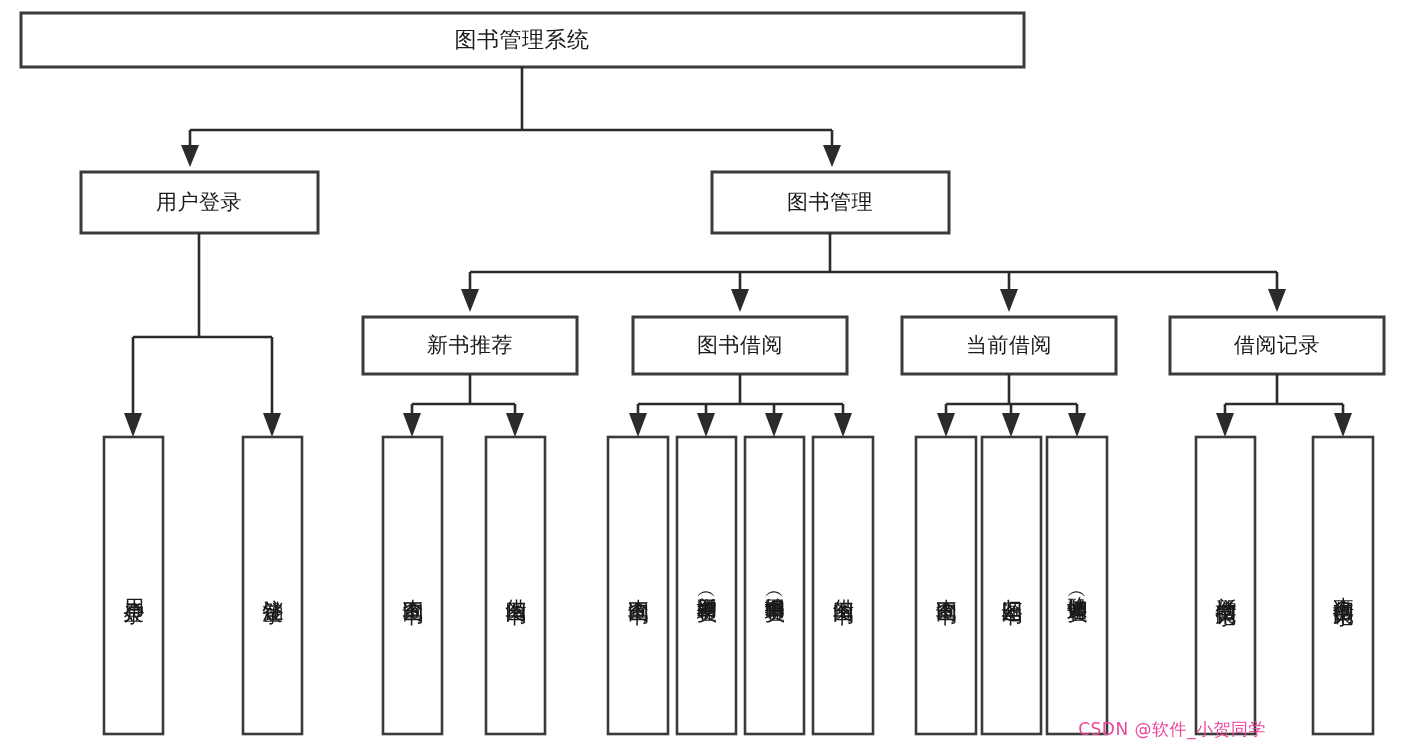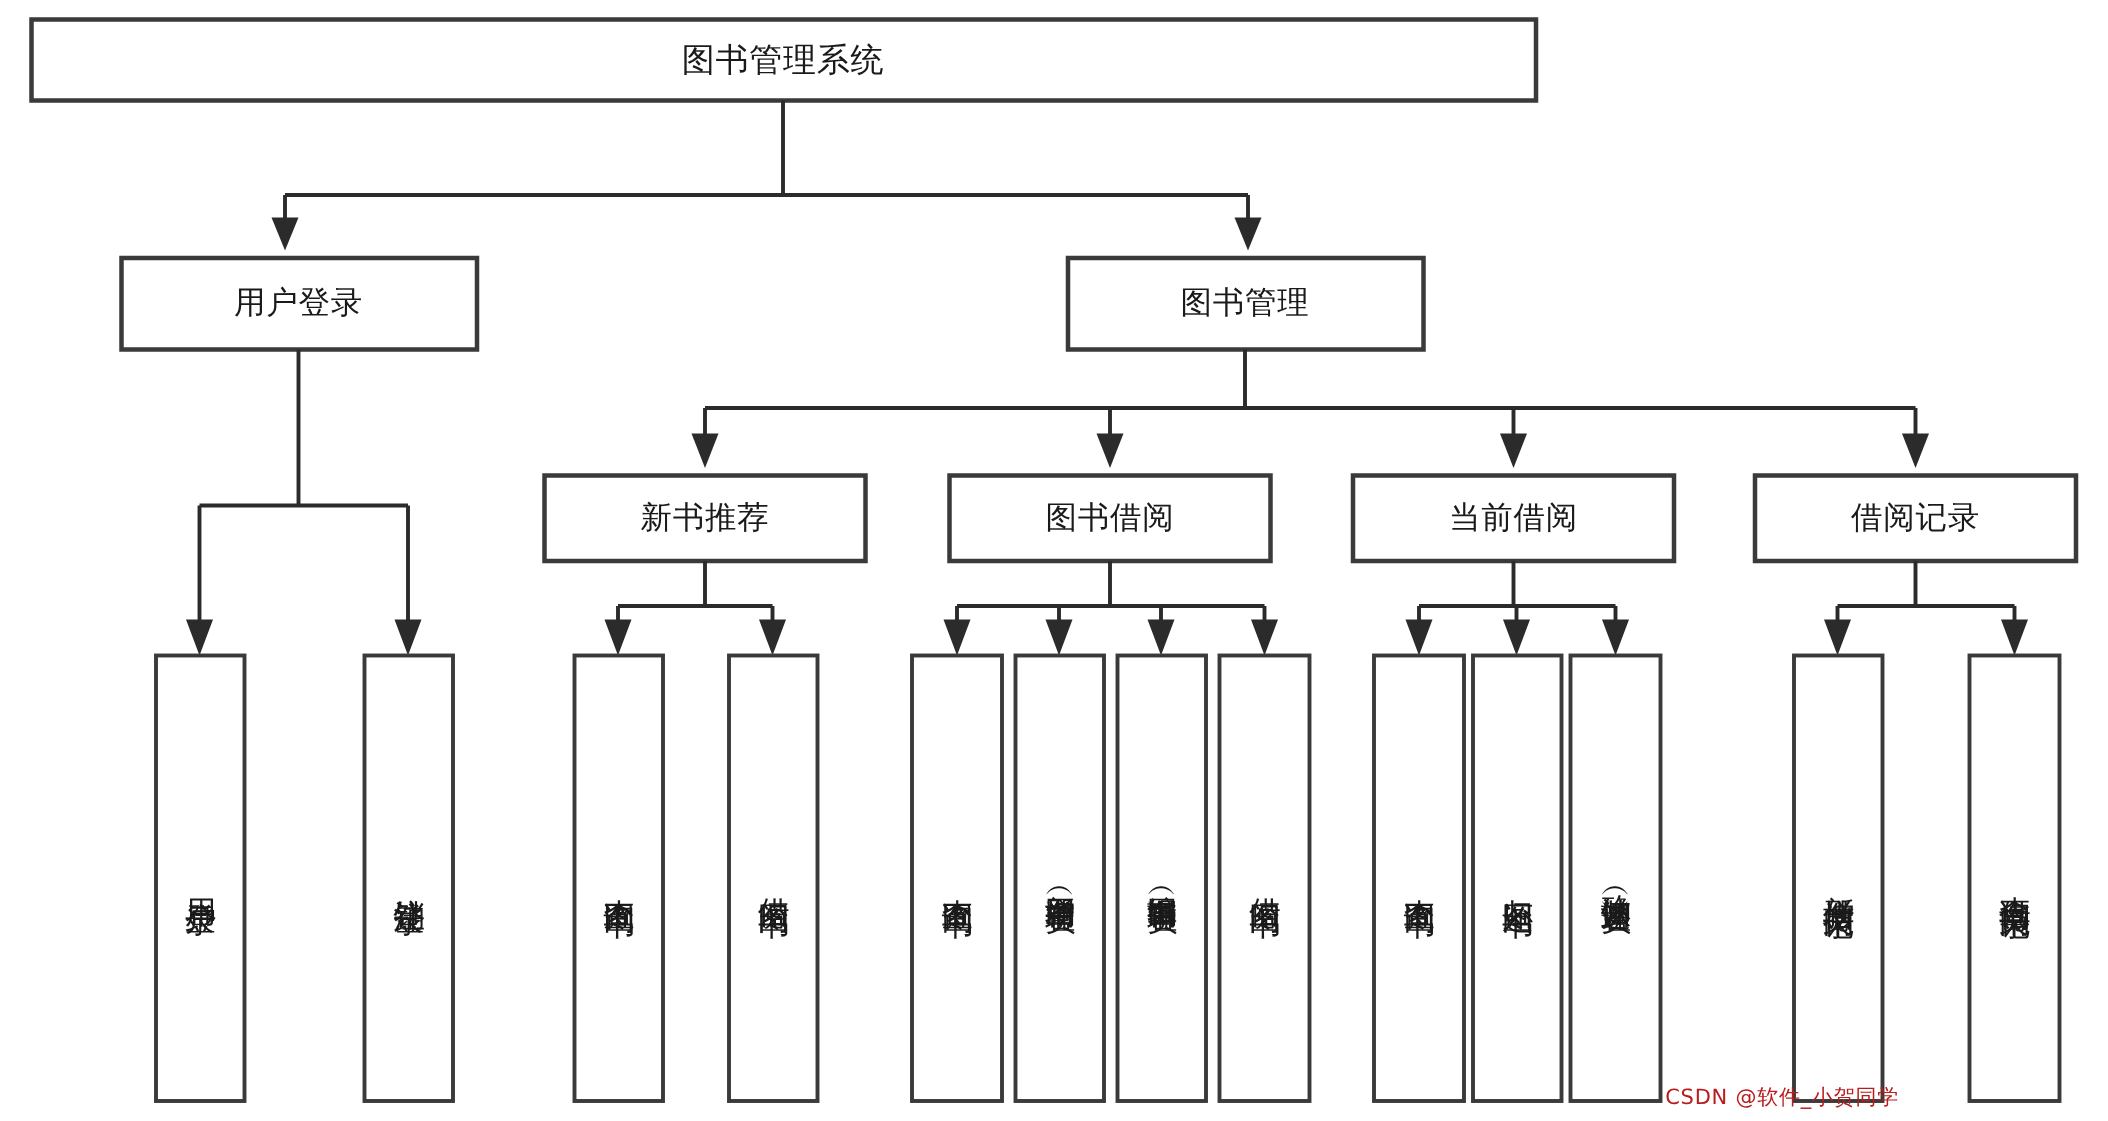--- a/index.html
+++ b/index.html
@@ -79,22 +79,22 @@
   }
   .vlabel.small {
     font-size: 20px;
     letter-spacing: 1px;
   }
   .watermark {
     position: absolute;
     right: 14px;
     bottom: 6px;
     font-family: "DejaVu Sans", "Liberation Sans", sans-serif;
-    font-size: 14px;
-    color: #b91c1c;
+    font-size: 17px;
+    color: #ec4899;
     letter-spacing: 0.5px;
     white-space: nowrap;
     pointer-events: none;
   }
 </style>
 </head>
 <body>
 
 <div id="diagram-root">
 

